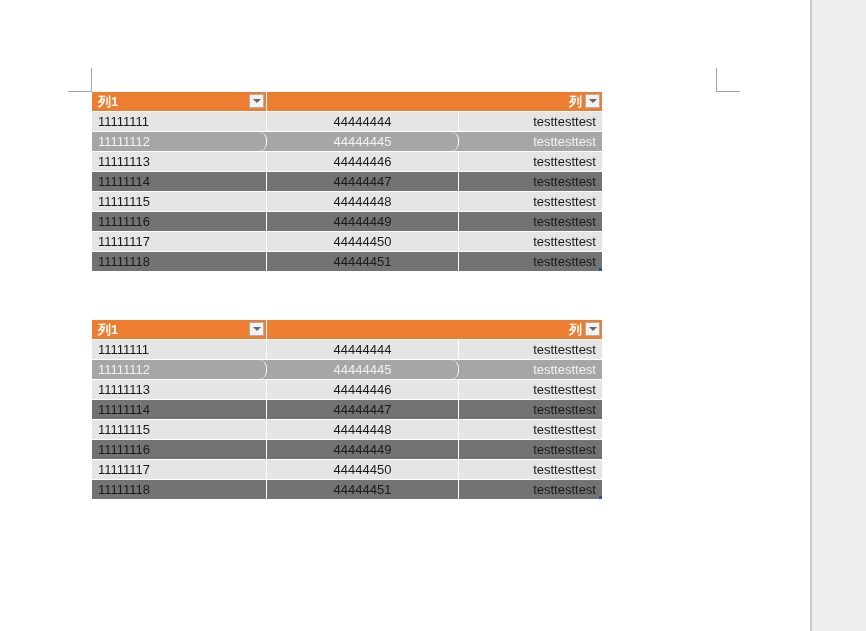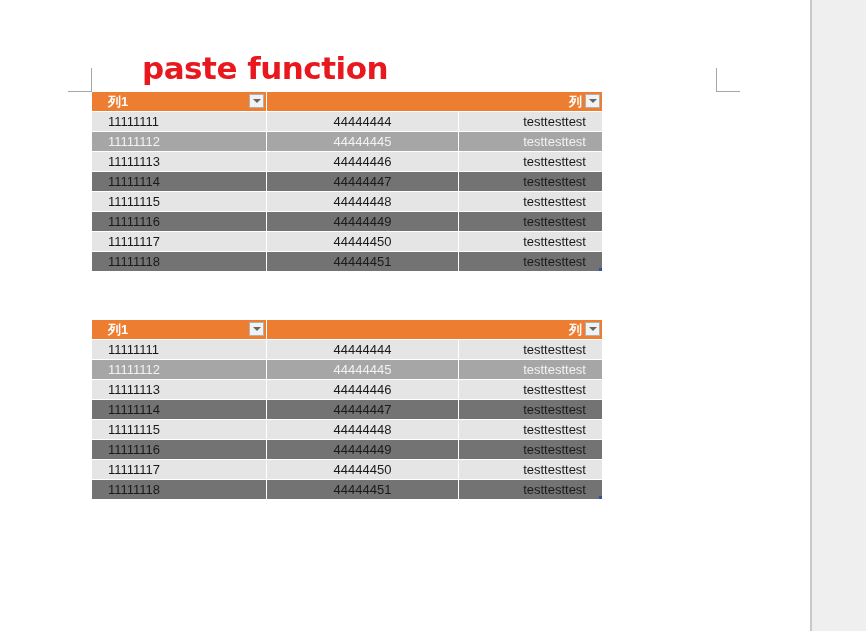--- a/index.html
+++ b/index.html
@@ -5,45 +5,44 @@
   html,body{margin:0;padding:0;}
   body{width:866px;height:631px;position:relative;overflow:hidden;background:#fff;font-family:"Liberation Sans",sans-serif;}
   .page{position:absolute;left:0;top:0;width:810px;height:631px;background:#fff;}
   .side{position:absolute;left:810px;top:0;width:56px;height:631px;background:#efefef;border-left:2px solid #c8c8c8;box-sizing:border-box;}
   .corner{position:absolute;border-color:#a6a6a6;border-style:solid;border-width:0;}
   .corner.tl{left:68px;top:68px;width:23px;height:23px;border-right-width:1px;border-bottom-width:1px;}
   .corner.tr{left:716px;top:68px;width:23px;height:23px;border-left-width:1px;border-bottom-width:1px;}
   .title{position:absolute;color:#e8191e;font-weight:bold;font-size:31px;font-family:"DejaVu Sans",sans-serif;letter-spacing:-0.5px;}
   .tbl{position:absolute;left:92px;width:510px;}
   .row{display:flex;height:20px;border-bottom:1px solid #fff;box-sizing:border-box;font-size:13px;}
-  .row .c{box-sizing:border-box;border-right:1px solid #fff;display:flex;align-items:center;padding:0 16px;overflow:hidden;white-space:nowrap;color:#1a1a1a;}
+  .row .c{box-sizing:border-box;border-right:1px solid #fff;display:flex;align-items:center;padding:0 6px;overflow:hidden;white-space:nowrap;color:#1a1a1a;}
   .row .c:last-child{border-right:none;}
   .c1{width:175px;justify-content:flex-start;}
   .c2{width:192px;justify-content:center;}
   .c3{width:143px;justify-content:flex-end;}
   .hdr{background:#ed7d31;}
   .hdr .c{color:#fff;font-weight:bold;position:relative;}
   .hdr .c2{justify-content:center;margin-top:41px;}
   .hdr .c3{justify-content:flex-end;padding-right:20px;}
   .dd{position:absolute;right:2px;top:2px;width:15px;height:14px;background:#f2f2f2;border:1px solid #b0b0b0;box-sizing:border-box;display:flex;align-items:center;justify-content:center;}
   .dd::after{content:"";border-left:4px solid transparent;border-right:4px solid transparent;border-top:4px solid #666;}
   .r-dark{background:#e5e5e5;}
   .r-light{background:#737373;}
   .r-sel{background:#a6a6a6;}
-  .r-sel .c{color:#f2f2f2;}
+  .r-sel .c{color:#f2f2f2;border-radius:8px;}
   .resize{position:absolute;right:0;bottom:1px;width:3px;height:3px;background:#2f5597;}
 </style>
 </head>
 <body>
 
 <div class="page">
   <div class="corner tl"></div>
   <div class="corner tr"></div>
 
-  <div class="title" style="left:142px;top:50px;">paste function</div>
 
   <div class="tbl" style="top:92px;">
       <div class="row hdr">
         <div class="c c1">
           <span>列1</span>
           <span class="dd"></span>
         </div>
         <div class="c c2">
           <span>列2</span>
           <span class="dd"></span>

